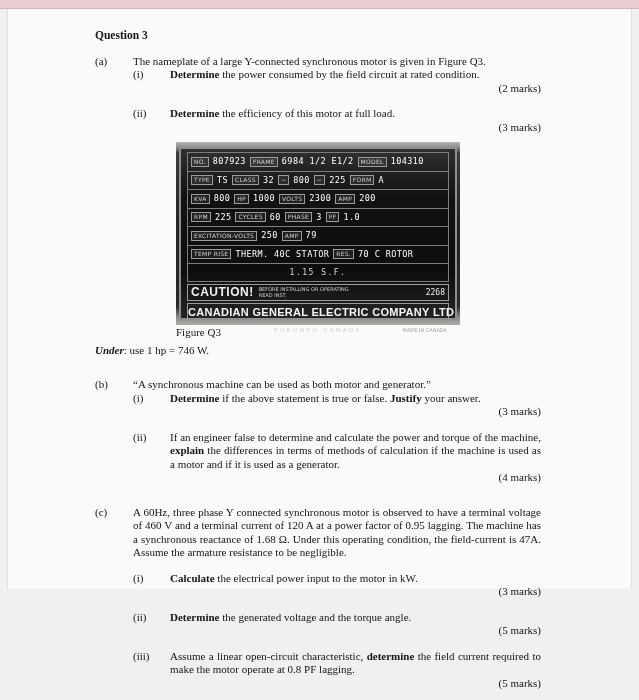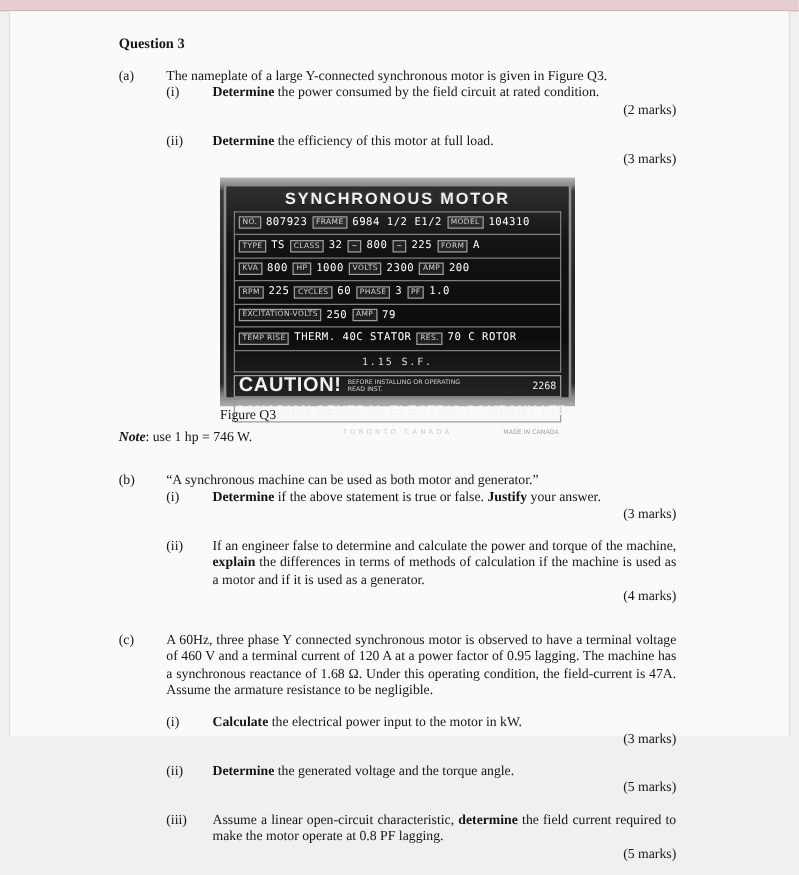--- a/index.html
+++ b/index.html
@@ -67,21 +67,21 @@
   .np-v {
     font-size:8.5px; font-family:"DejaVu Sans Mono",monospace;
     color:#fff; letter-spacing:.4px; white-space:nowrap;
   }
   .np-sf {
     text-align:center; font-size:8px; letter-spacing:1.5px; color:#ddd;
     padding:2px 0 1px; border:1px solid #7d7d7d; border-top:0;
     font-family:"DejaVu Sans Mono",monospace;
   }
   .np-caution { display:flex; align-items:center; gap:5px; margin-top:2px; border:1px solid #9c9c9c; padding:1px 3px; }
-  .np-caution-word { font-size:16px; font-weight:bold; letter-spacing:.5px; color:#f0f0f0; font-family:"Liberation Sans",sans-serif; }
+  .np-caution-word { font-size:12px; font-weight:bold; letter-spacing:.5px; color:#f0f0f0; font-family:"Liberation Sans",sans-serif; }
   .np-caution-text { font-size:5px; line-height:6px; color:#cfcfcf; width:100px; }
   .np-caution-num { margin-left:auto; font-size:8px; color:#eee; font-family:"DejaVu Sans Mono",monospace; }
   .np-brand {
     margin-top:2px; border:1px solid #9c9c9c; text-align:center;
     font-size:11px; font-weight:bold; letter-spacing:.3px; color:#f5f5f5;
     padding:2px 0 1px; white-space:nowrap; font-family:"Liberation Sans",sans-serif;
   }
   .np-footer { position:relative; display:flex; justify-content:center; font-size:5.5px; letter-spacing:2.5px; color:#cfcfcf; padding-top:2px; }
   .np-made { position:absolute; right:2px; top:2px; font-size:5px; letter-spacing:0; color:#9f9f9f; }
 
@@ -114,21 +114,20 @@
           <div class="stext"><span style="font-weight: bold;">Determine</span><span> the efficiency of this motor at full load.</span></div>
           <div class="marks">(3 marks)</div>
         </div>
       </div>
     </div>
   </div>
 
   <div class="figure">
     <div class="photo">
       <div class="plate">
-        <div class="np-title">SYNCHRONOUS MOTOR</div>
         <div class="np-rows">
             <div class="np-row">
               <span class="np-k">NO.</span>
               <span class="np-v">807923</span>
               <span class="np-k">FRAME</span>
               <span class="np-v">6984 1/2 E1/2</span>
               <span class="np-k">MODEL</span>
               <span class="np-v">104310</span>
             </div>
             <div class="np-row">
@@ -184,21 +183,21 @@
         </div>
         <div class="np-brand">CANADIAN GENERAL ELECTRIC COMPANY LTD</div>
         <div class="np-footer">
           <span>TORONTO CANADA</span>
           <span class="np-made">MADE IN CANADA</span>
         </div>
       </div>
     </div>
   </div>
   <div class="figcap">Figure Q3</div>
-  <div class="note"><span style="font-weight: bold; font-style: italic;">Note</span><span>: use 1 hp = 746 W.</span></div>
+  <div class="note"><span style="font-weight: bold; font-style: italic;">Under</span><span>: use 1 hp = 746 W.</span></div>
 
   <div class="qrow part">
     <span class="plabel">(b)</span>
     <div class="pbody">
       <div class="ptext"><span>“A synchronous machine can be used as both motor and generator.”</span></div>
       <div class="srow item">
         <span class="slabel">(i)</span>
         <div class="sbody">
           <div class="stext"><span style="font-weight: bold;">Determine</span><span> if the above statement is true or false. </span><span style="font-weight: bold;">Justify</span><span> your answer.</span></div>
           <div class="marks">(3 marks)</div>

